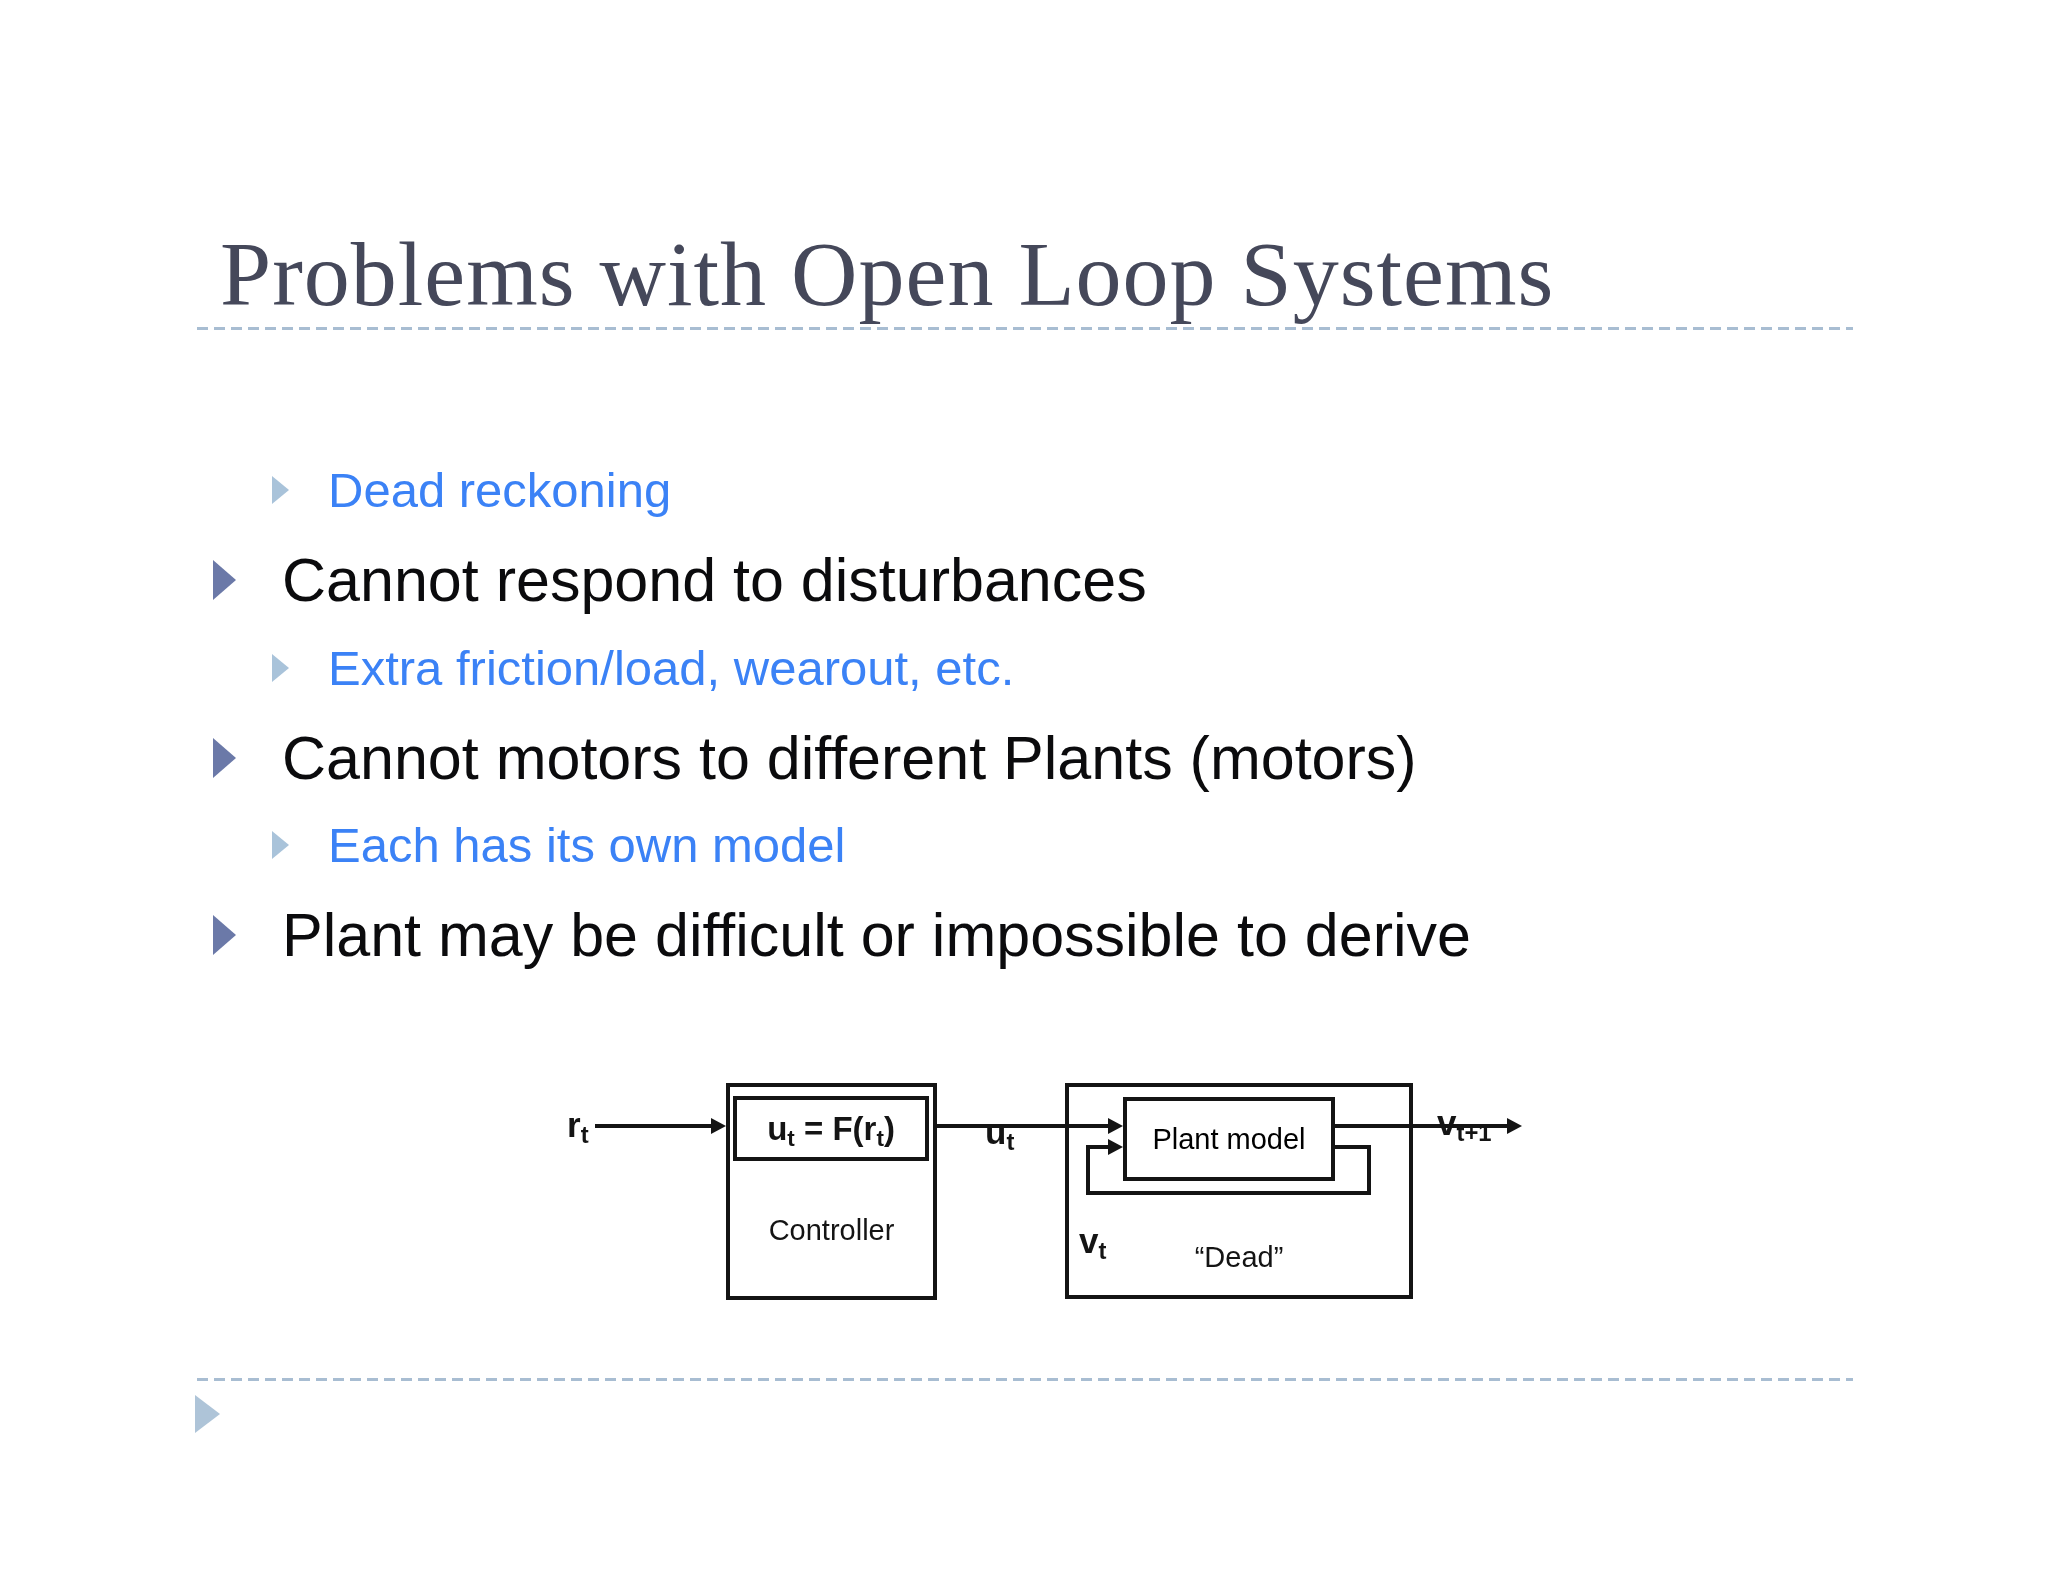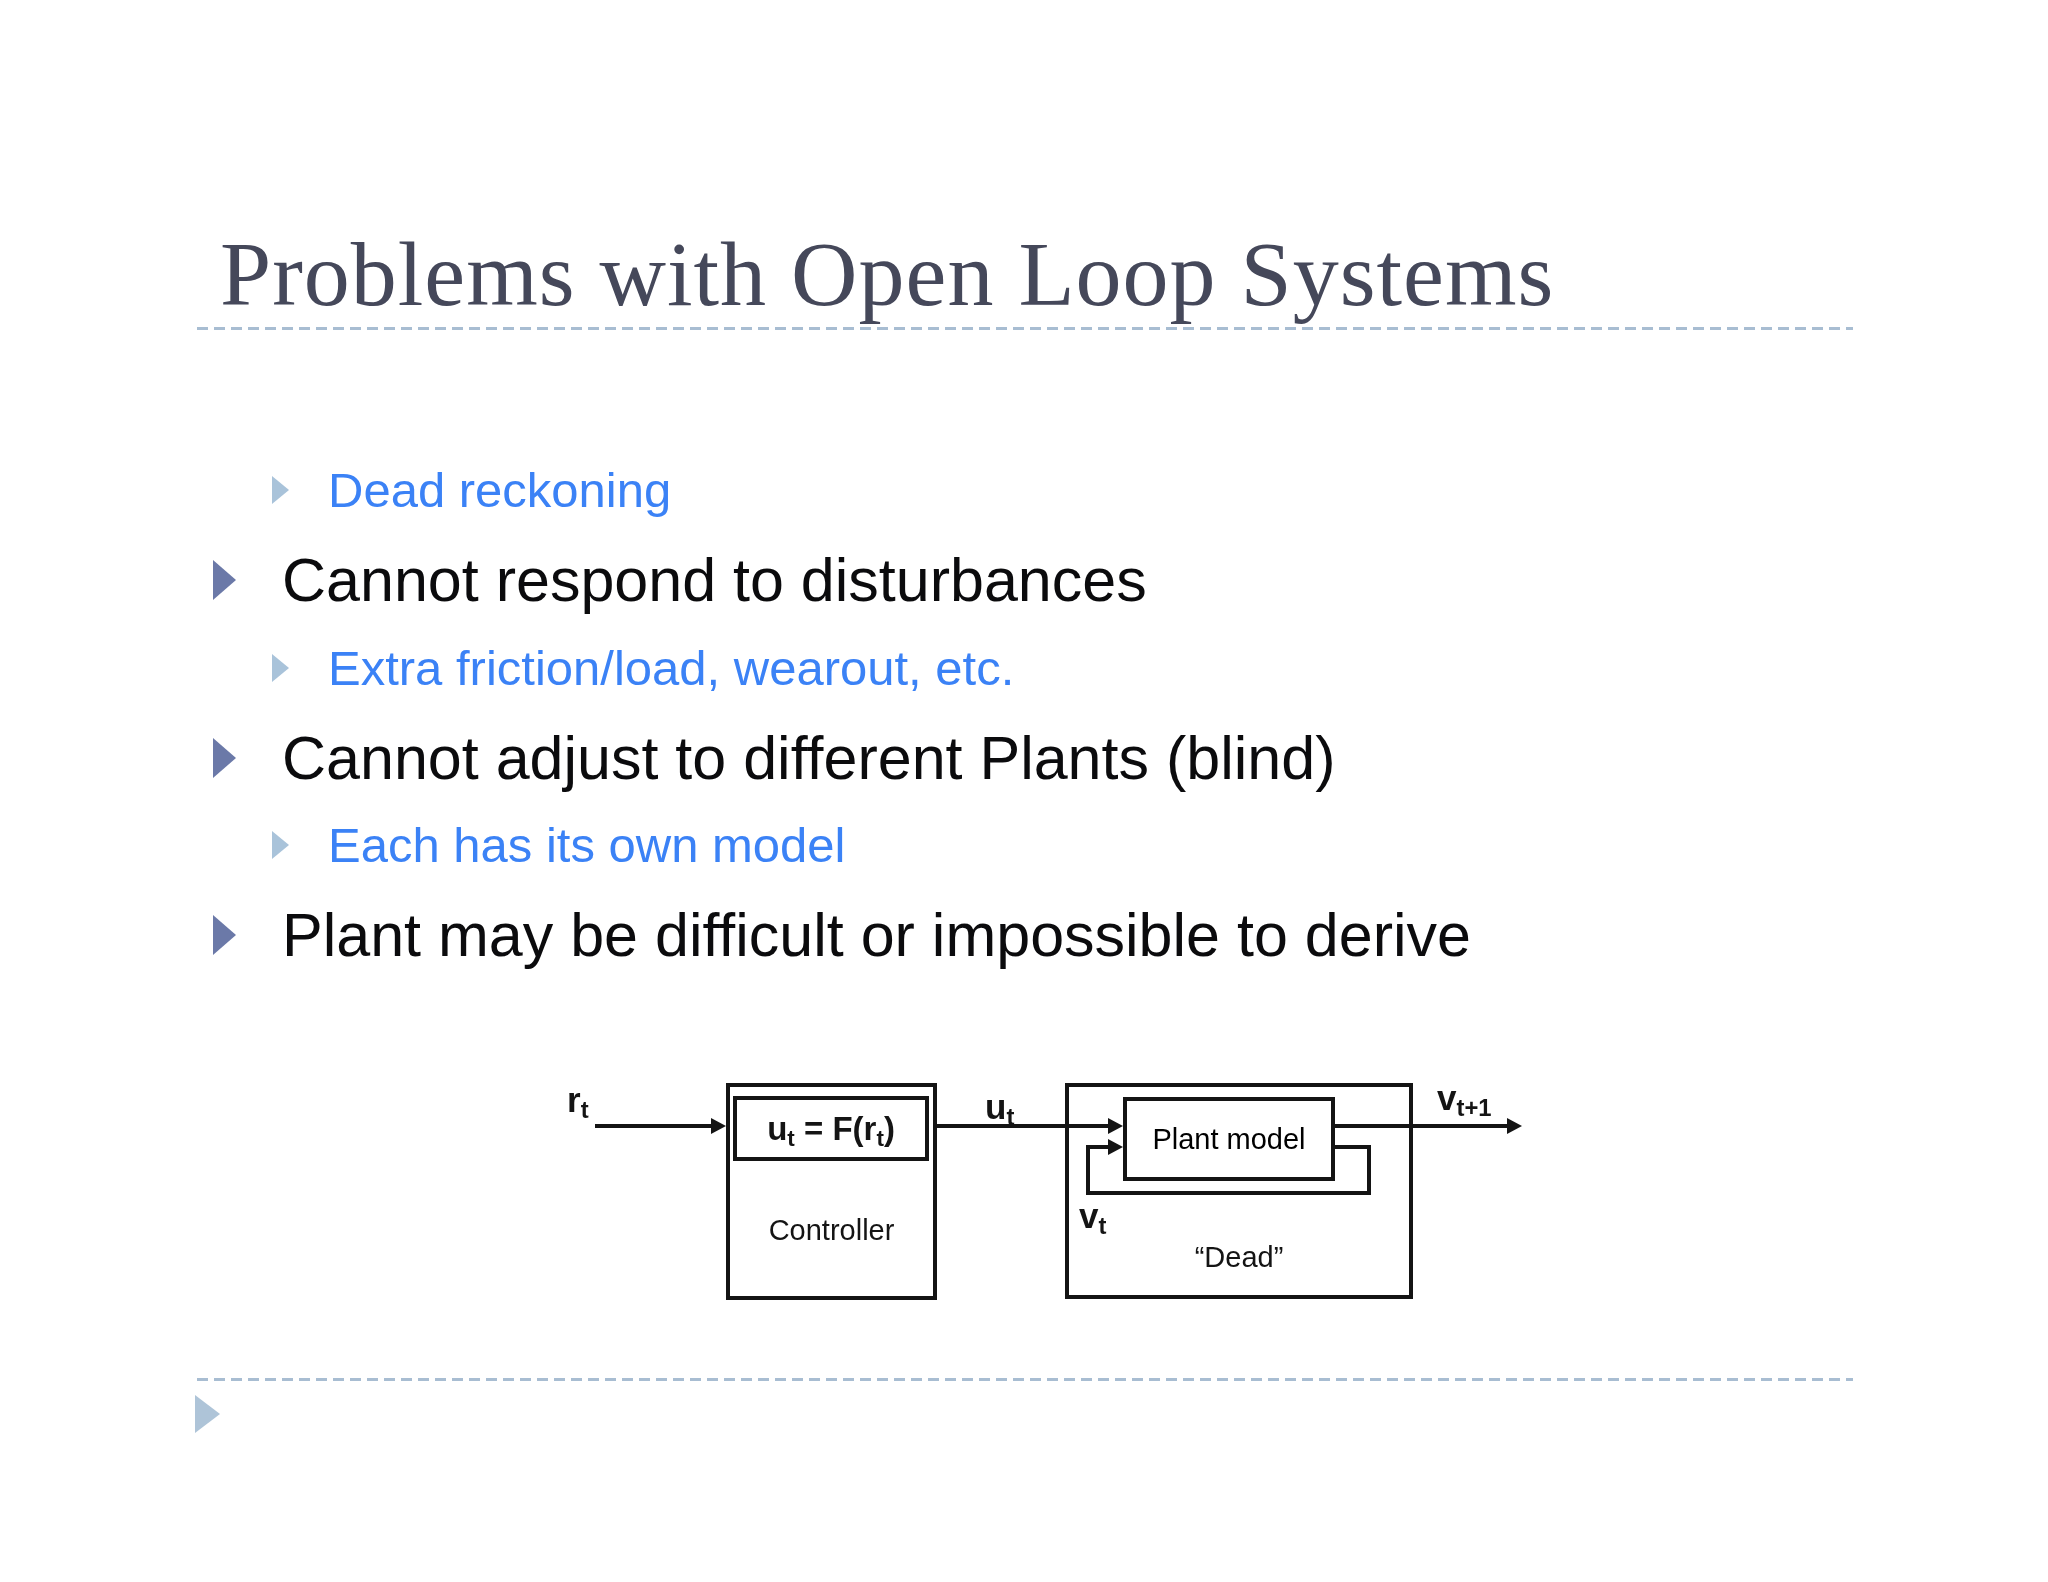--- a/index.html
+++ b/index.html
@@ -42,21 +42,21 @@
   
   .dbox { position:absolute; border:4px solid #141414; box-sizing:border-box; background:transparent; }
   .box-controller { left:726px; top:1083px; width:211px; height:217px; }
   .box-formula    { left:733px; top:1096px; width:196px; height:65px; display:flex; align-items:center; justify-content:center; }
   .box-plant      { left:1065px; top:1083px; width:348px; height:216px; }
   .box-plantmodel { left:1123px; top:1097px; width:212px; height:84px; display:flex; align-items:center; justify-content:center; }
 
   .dline { position:absolute; background:#141414; }
   .dlabel { position:absolute; color:#141414; white-space:nowrap; }
   .cap { font-size:29px; line-height:33px; }
-  .var { font-weight:bold; font-size:35px; line-height:35px; }
+  .var { font-weight:bold; font-size:35px; line-height:35px;margin-top:25px; }
   .var sub, .formula sub { font-size:0.68em; line-height:0; vertical-align:-0.25em; }
   .formula { font-weight:bold; font-size:33px; color:#141414; white-space:nowrap; }
 
   .arrowhead {
     position:absolute; width:0; height:0;
     border-left:15px solid #141414; border-top:8px solid transparent; border-bottom:8px solid transparent;
   }
 
   .caption-center { text-align:center; }
 </style>
@@ -75,21 +75,21 @@
   <div class="bullet l1" style="top:545px">
     <span class="tri tri1"></span>
     <span>Cannot respond to disturbances</span>
   </div>
   <div class="bullet l2" style="top:640px">
     <span class="tri tri2"></span>
     <span>Extra friction/load, wearout, etc.</span>
   </div>
   <div class="bullet l1" style="top:723px">
     <span class="tri tri1"></span>
-    <span>Cannot adjust to different Plants (blind)</span>
+    <span>Cannot motors to different Plants (motors)</span>
   </div>
   <div class="bullet l2" style="top:817px">
     <span class="tri tri2"></span>
     <span>Each has its own model</span>
   </div>
   <div class="bullet l1" style="top:900px">
     <span class="tri tri1"></span>
     <span>Plant may be difficult or impossible to derive</span>
   </div>
 

